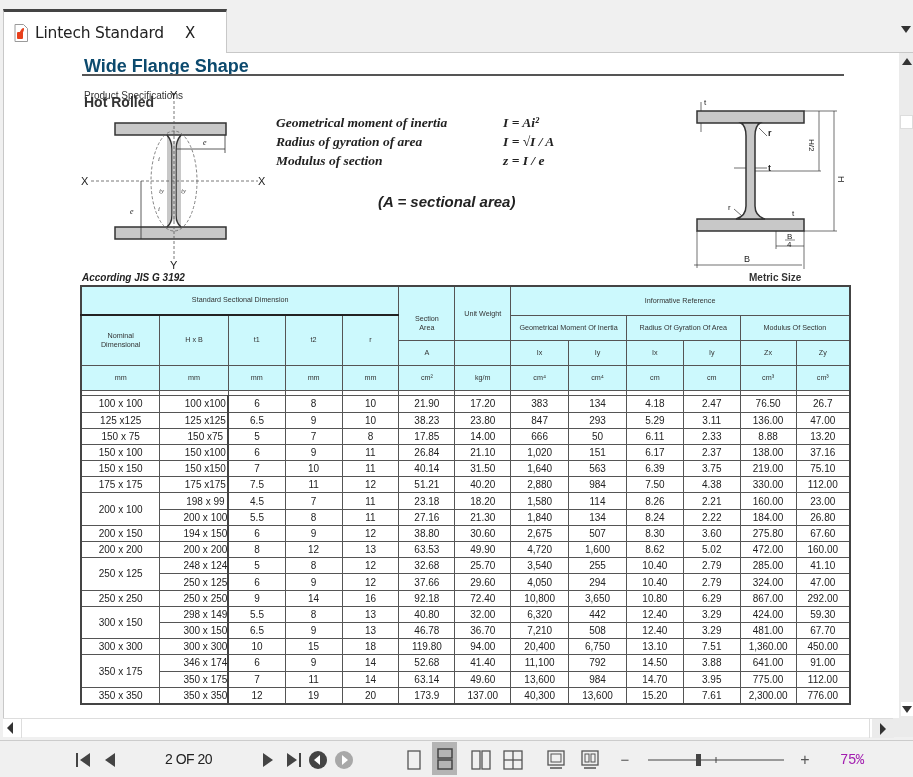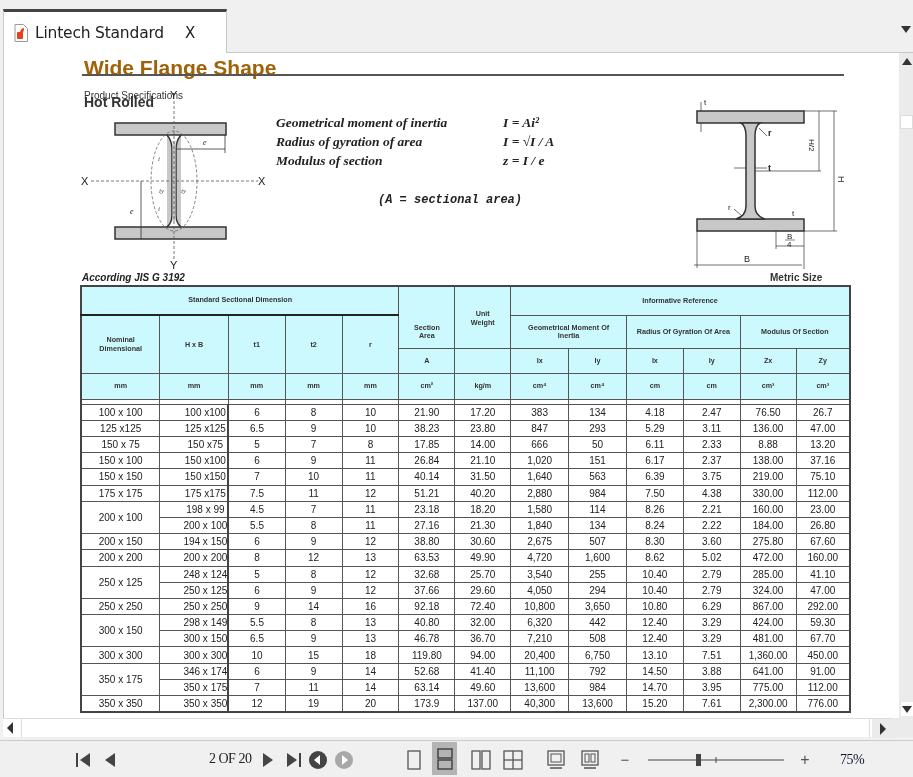--- a/index.html
+++ b/index.html
@@ -30,40 +30,40 @@
   .hscroll { position: absolute; left: 3px; top: 718px; width: 890px; height: 19px; background: #fff; border-top: 1px solid #ddd; }
   .hscroll .left { position: absolute; left: 4px; top: 3px; width: 0; height: 0; border-top: 6px solid transparent; border-bottom: 6px solid transparent; border-right: 6px solid #333; }
   .hscroll .right-btn { position: absolute; left: 869px; top: 0; width: 22px; height: 19px; background: #ebebeb; }
   .hscroll .right-btn::after { content: ""; position: absolute; left: 8px; top: 4px; border-top: 6px solid transparent; border-bottom: 6px solid transparent; border-left: 6px solid #333; }
   .hscroll .track { position: absolute; left: 18px; top: 0; width: 849px; height: 19px; border-left: 1px solid #ddd; border-right: 1px solid #ddd; }
   .corner { position: absolute; left: 893px; top: 718px; width: 20px; height: 19px; background: #ebebeb; }
 
   
   .toolbar { position: absolute; left: 0; top: 740px; width: 913px; height: 37px; background: #f0f0f0; border-top: 1px solid #ccc; }
   .tb { position: absolute; top: 0; height: 37px; display: flex; align-items: center; justify-content: center; cursor: pointer; }
-  .page-counter { position: absolute; left: 165px; top: 10px; font-family: Liberation Serif, serif; font-size: 14px; color: #222; letter-spacing: -0.5px; margin-left: 44px; }
-  .zoom-pct { position: absolute; left: 840px; top: 11px; font-family: Liberation Serif, serif; font-size: 14px; color: #0f172a; letter-spacing: -0.5px; }
+  .page-counter { position: absolute; left: 165px; top: 10px; font-family: Liberation Sans, sans-serif; font-size: 14px; color: #222; letter-spacing: -0.5px; }
+  .zoom-pct { position: absolute; left: 840px; top: 11px; font-family: Liberation Mono, monospace; font-size: 14px; color: #a21caf; letter-spacing: -0.5px; }
 
   
-  .doc-title { position: absolute; left: 8px; top: 3px; font-family: "Liberation Sans", sans-serif; font-weight: bold; font-size: 21px; color: #a16207; }
+  .doc-title { position: absolute; left: 8px; top: 3px; font-family: "Liberation Sans", sans-serif; font-weight: bold; font-size: 18px; color: #0c4a6e; }
   .title-rule { position: absolute; left: 6px; top: 21px; width: 762px; height: 2px; background: #555; }
   .sub1 { position: absolute; left: 8px; top: 25px; font-weight: normal; font-size: 10px; color: #333; margin-top: 12px; }
   .sub2 { position: absolute; left: 8px; top: 41px; font-weight: bold; font-size: 14px; color: #333; }
   .according { position: absolute; left: 6px; top: 219px; font-weight: bold; font-style: italic; font-size: 10px; color: #222; }
-  .metric { position: absolute; left: 694px; top: 219px; font-weight: bold; font-size: 10px; color: #333; }
+  .metric { position: absolute; left: 673px; top: 219px; font-weight: bold; font-size: 10px; color: #333; }
 
   .formulas { position: absolute; left: 200px; top: 62px; font-family: "Liberation Serif", serif; font-style: italic; font-weight: bold; font-size: 13.5px; color: #222; }
   .formulas .row { position: absolute; white-space: nowrap; }
   .formulas .lbl { position: absolute; left: 0; }
   .formulas .eq { position: absolute; left: 227px; }
-  .sect-area { position: absolute; left: 302px; top: 140px; font-family: Liberation Mono, monospace; font-style: italic; font-weight: bold; font-size: 12px; color: #222; white-space: nowrap; }
+  .sect-area { position: absolute; left: 302px; top: 140px; font-family: Liberation Sans, sans-serif; font-style: italic; font-weight: bold; font-size: 15px; color: #222; white-space: nowrap; }
 
   
   .spec-table { position: absolute; left: 4px; top: 232px; border-collapse: collapse; border: 2px solid #444; font-family: "Liberation Sans", sans-serif; table-layout: fixed; }
-  .spec-table th { background: #ccf9fd; font-size: 7.2px; font-weight: bold; color: #333; border: 1px solid #555; text-align: center; padding: 8px; line-height: 1.15; }
+  .spec-table th { background: #ccf9fd; font-size: 7.2px; font-weight: normal; color: #333; border: 1px solid #555; text-align: center; padding: 8px; line-height: 1.15; }
   .spec-table td { font-size: 10px; color: #222; border: 1px solid #555; text-align: center; padding: 0; height: 16.2px; line-height: 15px; white-space: nowrap; }
   .spec-table tr.sep td { height: 5px; border-left: 1px solid #555; border-right: 1px solid #555; background: #fff; }
   .spec-table .thick-bottom { border-bottom: 2px solid #222; }
   .spec-table td.hxb { border-right: 2px solid #444; padding-left: 23px; }
 </style>
 </head>
 <body>
 
 <div id="app">
 

